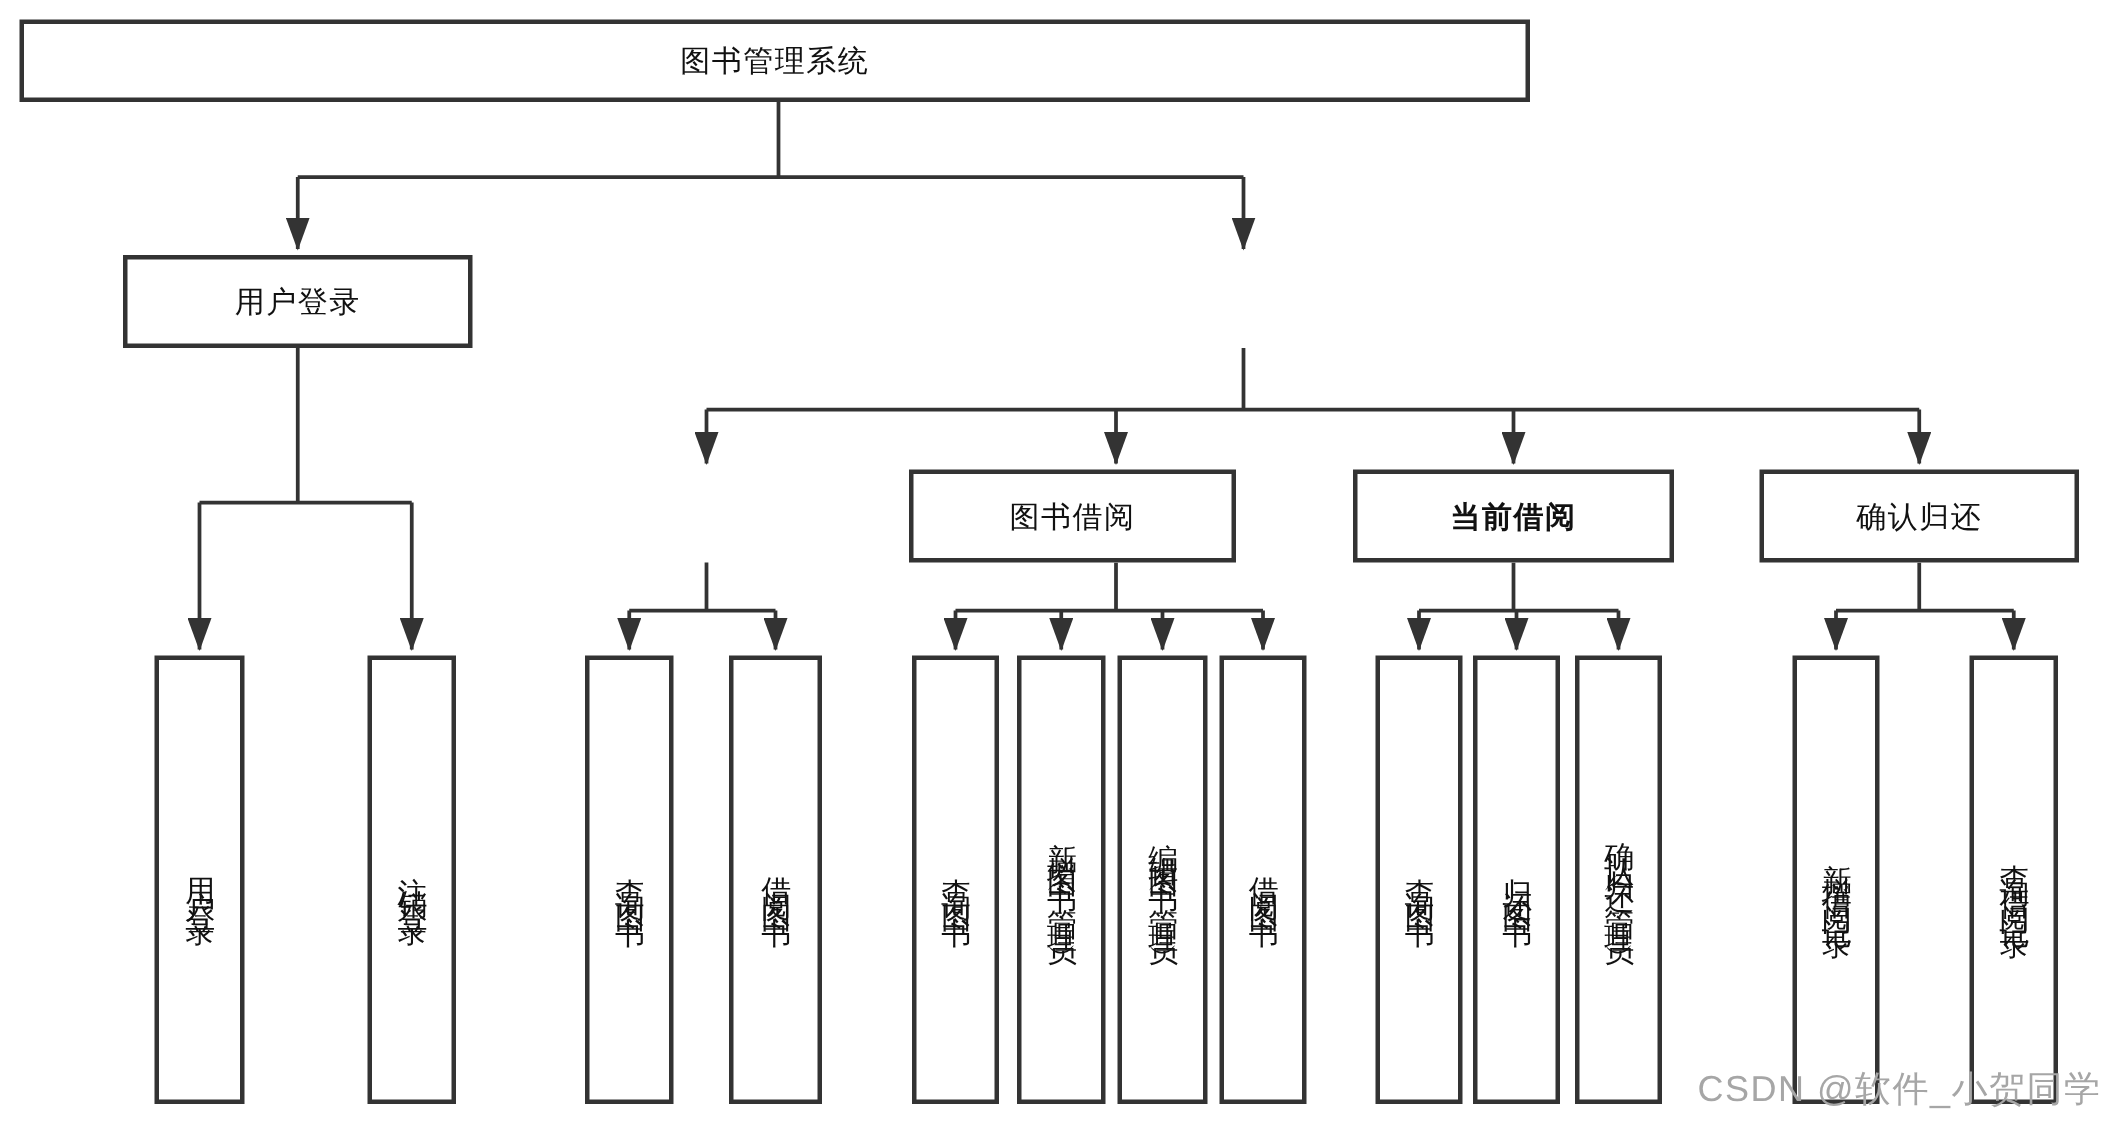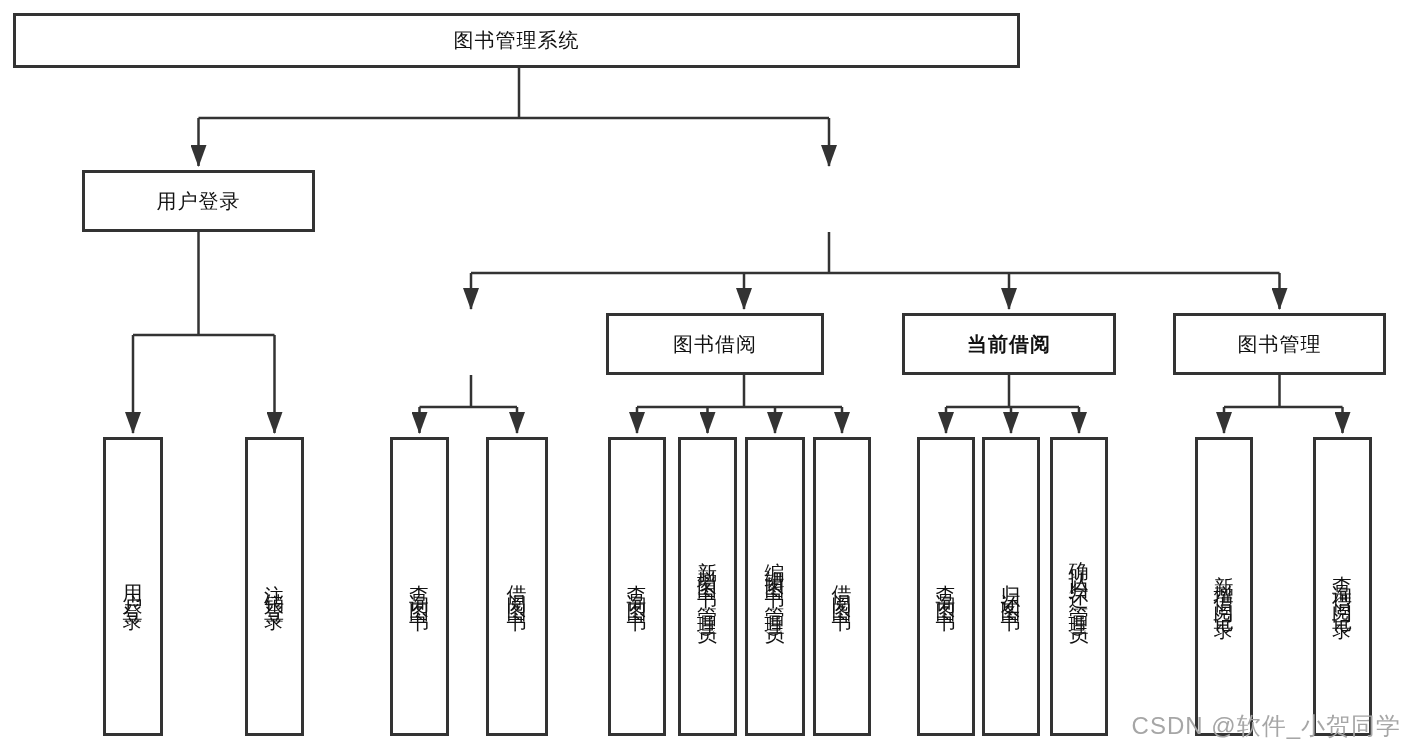--- a/index.html
+++ b/index.html
@@ -134,21 +134,21 @@
     <span class="label">用户登录</span>
   </div>
 
   <div class="node hbox n-l3b">
     <span class="label">图书借阅</span>
   </div>
   <div class="node hbox n-l3c">
     <span class="label">当前借阅</span>
   </div>
   <div class="node hbox n-l3d">
-    <span class="label">图书管理</span>
+    <span class="label">确认归还</span>
   </div>
 
   <div class="node vbox leaf n-a1">
     <span class="label">用户登录</span>
   </div>
   <div class="node vbox leaf n-a2">
     <span class="label">注销登录</span>
   </div>
 
   <div class="node vbox leaf n-b1">

